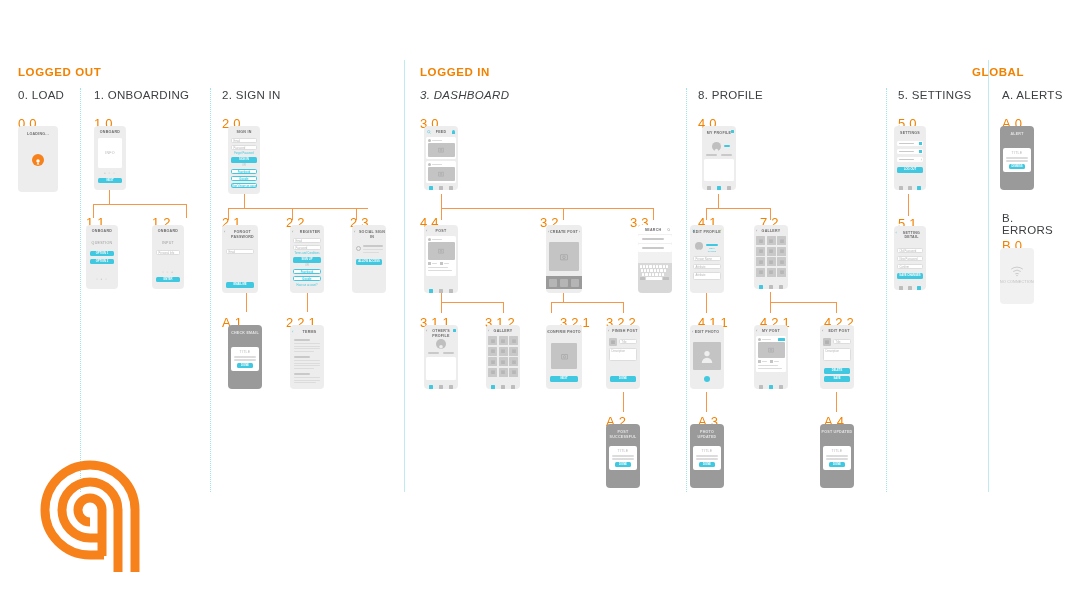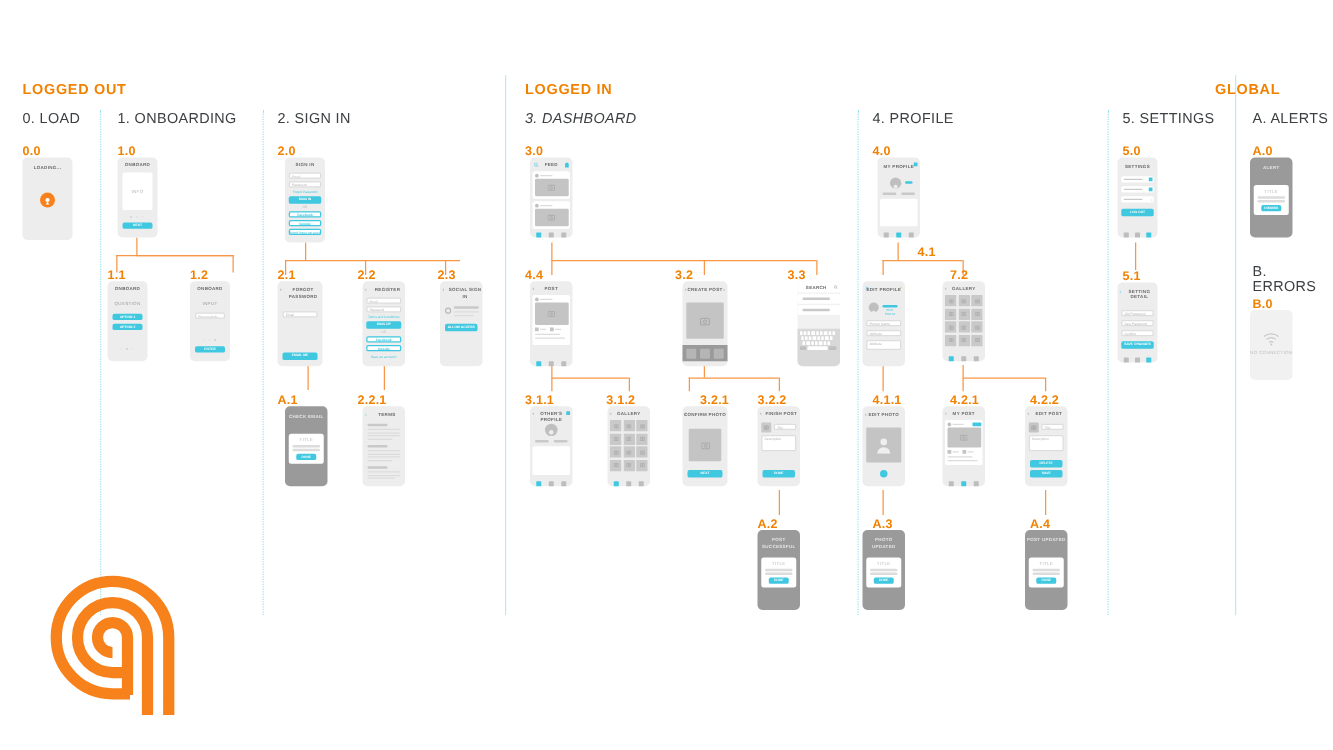--- a/index.html
+++ b/index.html
@@ -16,21 +16,21 @@
 
   
   .sec-title {
     position:absolute; color:#F28100; font-weight:bold; font-size:11.5px;
     letter-spacing:.6px;
   }
   .col-title {
     position:absolute; color:#3d4043; font-size:11.5px; letter-spacing:.3px;
   }
   .node-id {
-    position:absolute; color:#F28100; font-weight:bold; font-size:10px;
+    position:absolute; color:#F28100; font-weight:normal; font-size:13px;
     letter-spacing:.2px;
   }
 
   
   .ln { position:absolute; background:#F79646; }
   .lnh { height:1px; }
   .lnv { width:1px; }
 
   
   .phone {
@@ -95,21 +95,21 @@
   <div class="vsep solid" style="left:988px; top:60px; height:432px;"></div>
 
   <div class="sec-title" style="left:18px;  top:66px;">LOGGED OUT</div>
   <div class="sec-title" style="left:420px; top:66px;">LOGGED IN</div>
   <div class="sec-title" style="left:972px;top:66px;text-align:center;">GLOBAL</div>
 
   <div class="col-title" style="left:18px;  top:89px;">0. LOAD</div>
   <div class="col-title" style="left:94px;  top:89px;">1. ONBOARDING</div>
   <div class="col-title" style="left:222px; top:89px;">2. SIGN IN</div>
   <div class="col-title" style="left:420px; top:89px;font-style:italic;">3. DASHBOARD</div>
-  <div class="col-title" style="left:698px; top:89px;">4. PROFILE</div>
+  <div class="col-title" style="left:698px; top:89px;">8. PROFILE</div>
   <div class="col-title" style="left:898px; top:89px;">5. SETTINGS</div>
   <div class="col-title" style="left:1002px;top:89px;">A. ALERTS</div>
   <div class="col-title" style="left:1002px;top:212px;">B. ERRORS</div>
 
   <div class="ln lnv" style="left:109px; top:190px; height:14px;"></div>
   <div class="ln lnh" style="left:93px;  top:204px; width:93px;"></div>
   <div class="ln lnv" style="left:93px;  top:204px; height:14px;"></div>
   <div class="ln lnv" style="left:186px; top:204px; height:14px;"></div>
   <div class="ln lnh" style="left:109px; top:204px; width:78px;"></div>
 
@@ -559,21 +559,21 @@
     <div class="bar" style="left:4px; top:28px; width:11px; height:2px;"></div>
     <div class="bar" style="left:19px; top:28px; width:11px; height:2px;"></div>
     <div class="whitecard" style="left:2px; top:33px; width:30px; height:22px;"></div>
     <div class="tabbar" style="height:6px;">
       <div class="tabico" style="left:5px;  background:#BDBDBD; border-radius:.5px;"></div>
       <div class="tabico" style="left:15px; background:#3FC8DF; border-radius:.5px;"></div>
       <div class="tabico" style="left:25px; background:#BDBDBD; border-radius:.5px;"></div>
     </div>
   </div>
 
-  <div class="node-id" style="left:698px; top:197px;margin-left:36px;">4.1</div>
+  <div class="node-id" style="left:698px; top:215px;">4.1</div>
   <div class="phone" style="left:690px; top:225px; width:34px; height:68px;">
     <div class="abs" style="left:2px; top:4px; font-size:4px; color:#3FC8DF; line-height:4px;">✕</div>
     <div class="scr-title" style="top:5px; line-height:4.2px;">EDIT PROFILE</div>
     <div class="abs" style="right:2px; top:4px; font-size:4px; color:#8DC63F; line-height:4px;">✓</div>
     <div class="avatar" style="left:5px; top:17px; width:8px; height:8px;">
       <svg width="8" height="8" viewBox="0 0 20 20">
           <circle cx="10" cy="7.5" r="3.6" fill="#EDEDED"></circle>
           <path d="M3 20 a7 7 0 0 1 14 0 z" fill="#EDEDED"></path>
         </svg>
     </div>

